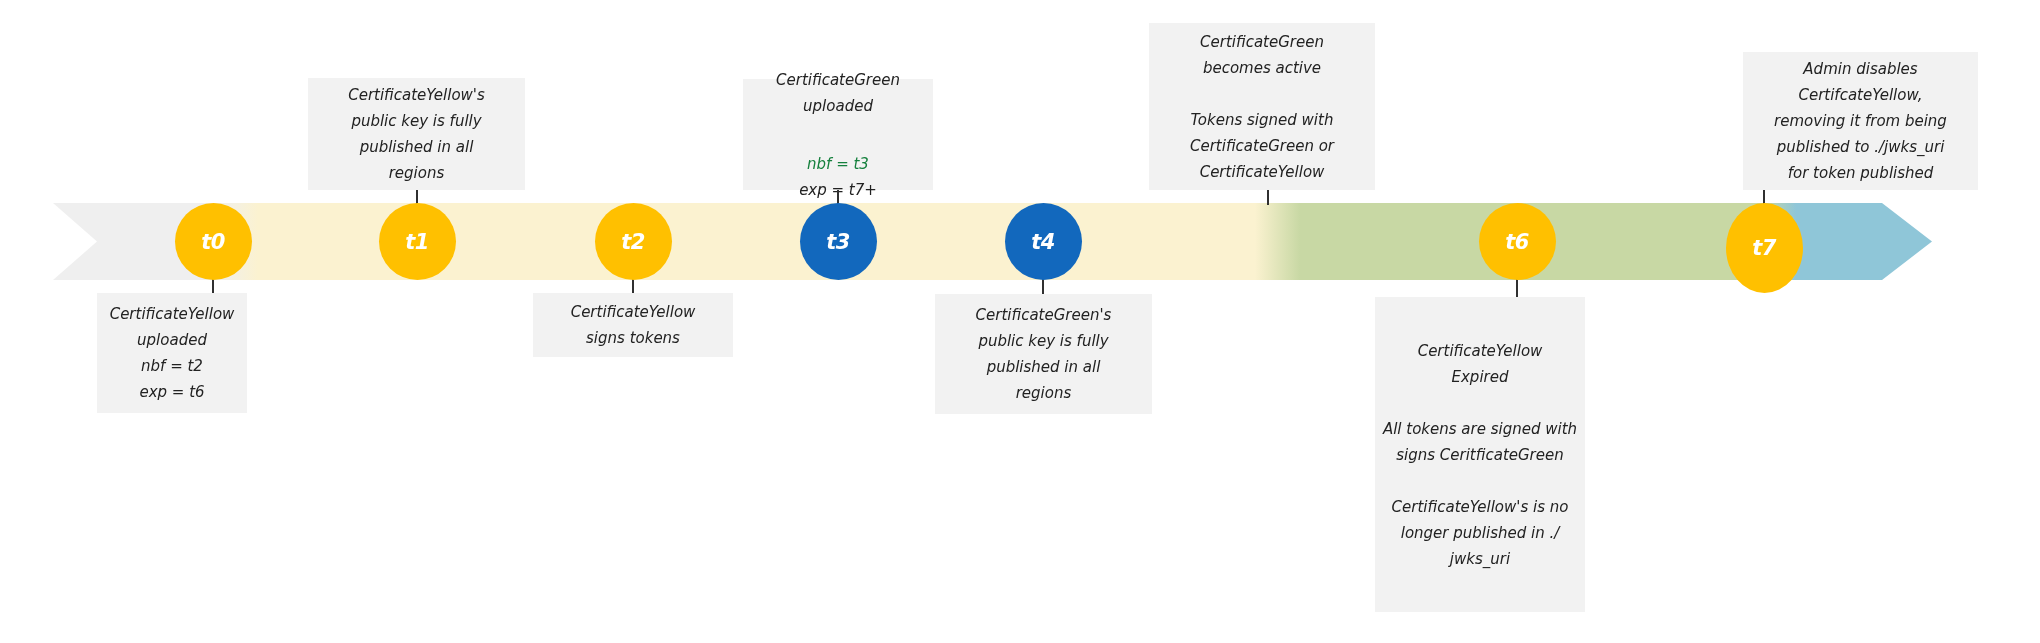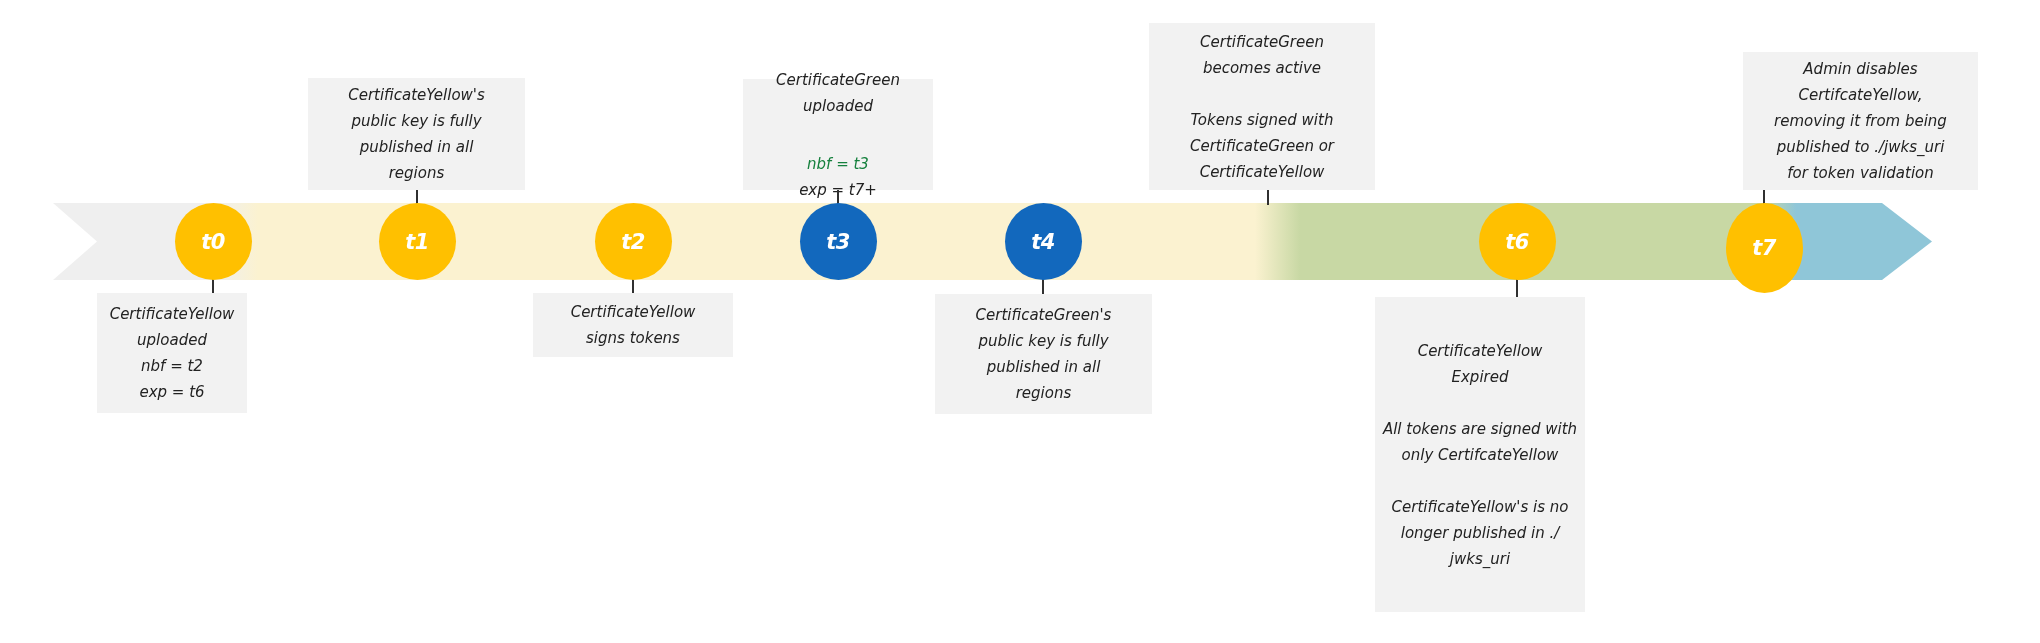--- a/index.html
+++ b/index.html
@@ -128,30 +128,30 @@
     </div>
     <div class="event-stem" style="background: rgb(48, 48, 48); left: 1516.2px; top: 278px; height: 19px;"></div>
     <div class="event-circle" style="left: 1478.5px; top: 203px; width: 77px; height: 77px; background: rgb(255, 192, 0);">
       <span class="circle-label" style="color: rgb(255, 255, 255);">t6</span>
     </div>
     <div class="event-box" style="left: 1375px; top: 297px; width: 210px; height: 315px; background: rgb(242, 242, 242);">
       <div class="box-line" style="color: rgb(34, 34, 34);">CertificateYellow</div>
       <div class="box-line" style="color: rgb(34, 34, 34);">Expired</div>
       <div class="box-line" style="color: rgb(34, 34, 34);"></div>
       <div class="box-line" style="color: rgb(34, 34, 34);">All tokens are signed with</div>
-      <div class="box-line" style="color: rgb(34, 34, 34);">only CertifcateYellow</div>
+      <div class="box-line" style="color: rgb(34, 34, 34);">signs CeritficateGreen</div>
       <div class="box-line" style="color: rgb(34, 34, 34);"></div>
       <div class="box-line" style="color: rgb(34, 34, 34);">CertificateYellow's is no</div>
       <div class="box-line" style="color: rgb(34, 34, 34);">longer published in ./</div>
       <div class="box-line" style="color: rgb(34, 34, 34); text-align: right;">jwks_uri</div>
     </div>
     <div class="event-stem" style="background: rgb(48, 48, 48); left: 1763.2px; top: 190px; height: 15px;"></div>
     <div class="event-circle" style="left: 1725.5px; top: 203px; width: 77px; height: 90px; background: rgb(255, 192, 0);">
       <span class="circle-label" style="color: rgb(255, 255, 255);">t7</span>
     </div>
     <div class="event-box" style="left: 1743px; top: 52px; width: 235px; height: 138px; background: rgb(242, 242, 242);">
       <div class="box-line" style="color: rgb(34, 34, 34);">Admin disables</div>
       <div class="box-line" style="color: rgb(34, 34, 34);">CertifcateYellow,</div>
       <div class="box-line" style="color: rgb(34, 34, 34);">removing it from being</div>
       <div class="box-line" style="color: rgb(34, 34, 34);">published to ./jwks_uri</div>
-      <div class="box-line" style="color: rgb(34, 34, 34);">for token validation</div>
+      <div class="box-line" style="color: rgb(34, 34, 34);">for token published</div>
     </div>
   </div>
 
 </body></html>

